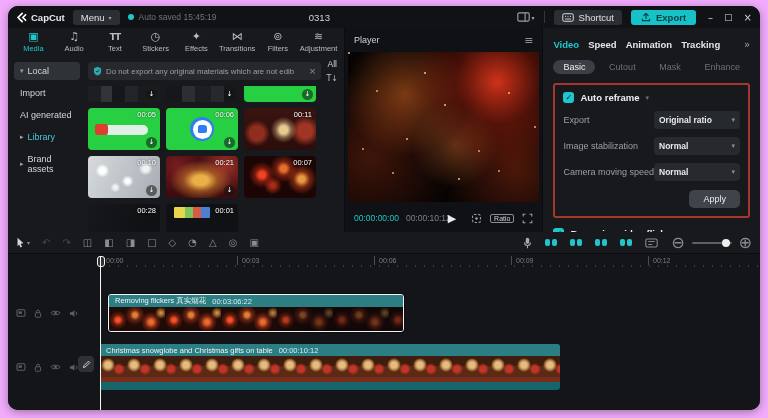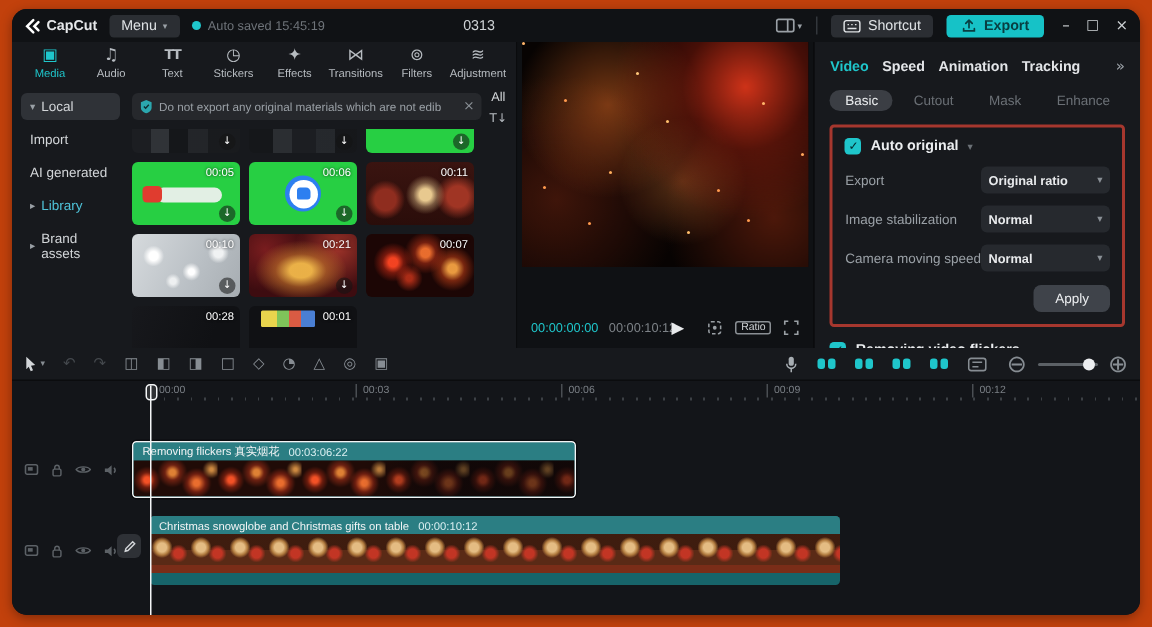--- a/index.html
+++ b/index.html
@@ -1,18 +1,18 @@
 <!DOCTYPE html>
 <html><head>
 <meta charset="utf-8">
 <style>
   * { margin:0; padding:0; box-sizing:border-box; }
   body { width:768px; height:418px; background:#fff; font-family:"Liberation Sans", sans-serif; overflow:hidden; }
   .g { font-family:"DejaVu Sans", sans-serif; }
-  .frame { position:relative; width:768px; height:418px; background:#c2410c; }
+  .frame { position:relative; width:768px; height:418px; background:#f0abfc; }
   .app { position:absolute; left:8px; top:6px; width:752px; height:404px; background:#15171b;
          border-radius:10px; overflow:hidden; box-shadow:0 2px 8px rgba(0,0,0,.35); color:#d7dadd; }
 
   
   .titlebar { position:relative; height:22px; background:#101215; display:flex; align-items:center; padding:0 8px; }
   .tb-left { display:flex; align-items:center; gap:8px; }
   .logo { display:flex; align-items:center; gap:4px; }
   .logo svg { display:block; }
   .appname { font-size:9.5px; color:#e6e8ea; font-weight:bold; }
   .menu-btn { background:#2b2e33; border-radius:3px; padding:2px 8px; font-size:9.5px; color:#dfe2e5; display:flex; gap:4px; align-items:center; }
@@ -158,21 +158,21 @@
   .ruler::after { content:""; position:absolute; left:92px; right:0; bottom:3px; height:2px;
     background:repeating-linear-gradient(90deg,#3c4045 0 1px,transparent 1px 9px); }
   .rlb { position:absolute; top:2px; font-size:7px; color:#7a7f85; padding-left:4px; border-left:1px solid #4a4e53; line-height:9px; }
   .rlb.first { border-left:none; padding-left:6px; }
   .tracks { position:relative; height:140px; }
   .trow { position:absolute; left:0; right:0; }
   .trow1 { top:24px; height:38px; }
   .trow2 { top:74px; height:46px; }
   .tctrl { position:absolute; left:8px; top:0; bottom:0; display:flex; align-items:center; gap:8px; color:#5c6166; }
   .clip { position:absolute; border-radius:3px; overflow:hidden; background:#17646a; }
-  .clip1 { left:80px; top:0; width:296px; height:38px; border:1.5px solid #f2f4f5; box-shadow:0 0 0 1px rgba(0,0,0,.4); }
+  .clip1 { left:100px; top:0; width:296px; height:38px; border:1.5px solid #f2f4f5; box-shadow:0 0 0 1px rgba(0,0,0,.4); }
   .clip2 { left:92px; top:0; width:460px; height:46px; }
   .clip-head { height:12px; background:#2b7e83; display:flex; align-items:center; gap:6px; padding:0 6px; white-space:nowrap; overflow:hidden; }
   .clip-name { font-size:7.5px; color:#f2f4f5; }
   .clip-dur { font-size:7.5px; color:#d8eef0; }
   .strip { height:24px; }
   .strip-fire { background-color:#200b07; background-image:
     radial-gradient(circle at 9px 13px, rgba(255,85,40,.95) 0 2px, rgba(185,45,20,.5) 5px, transparent 9px),
     radial-gradient(circle at 26px 8px, rgba(255,150,60,.85) 0 2px, rgba(205,60,30,.45) 5px, transparent 10px),
     radial-gradient(circle at 42px 15px, rgba(255,120,50,.9) 0 2px, rgba(190,50,25,.5) 6px, transparent 10px),
     radial-gradient(circle at 52px 6px, rgba(250,170,80,.8) 0 1px, transparent 6px);
@@ -370,20 +370,24 @@
                     <div class="cstrip"></div>
                     <span class="dur">00:01</span>
                   </div>
                 </div>
             </div>
           </div>
         </div>
       </div>
 
       <div class="player-panel">
+        <div class="pl-head">
+          <span class="pl-title">Player</span>
+          <span class="pl-menu g">≡</span>
+        </div>
         <div class="video">
           <div class="lanterns"></div>
         </div>
         <div class="pl-ctrl">
           <span class="t-cur">00:00:00:00</span>
           <span class="t-dur">00:00:10:12</span>
           <span class="play g">▶</span>
           <div class="pl-right">
             <svg width="11" height="11" viewBox="0 0 14 14">
                 <rect x="2" y="2" width="10" height="10" rx="2" fill="none" stroke="#9aa0a5" stroke-width="1.3" stroke-dasharray="3 2"></rect>
@@ -407,21 +411,21 @@
           </div>
         <div class="rsubs" id="rsubs">
             <div class="rsub on">Basic</div>
             <div class="rsub">Cutout</div>
             <div class="rsub">Mask</div>
             <div class="rsub">Enhance</div>
           </div>
         <div class="reframe-box">
           <div class="cbrow">
             <span class="cbx g">✓</span>
-            <span class="cb-label">Auto original</span>
+            <span class="cb-label">Auto reframe</span>
             <span class="cb-caret g">▾</span>
           </div>
           <div id="frows">
               <div class="frow">
                 <div class="flb">Export</div>
                 <div class="fsel">
                   <span class="fval">Original ratio</span>
                   <span class="fcar g">▾</span>
                 </div>
               </div>

